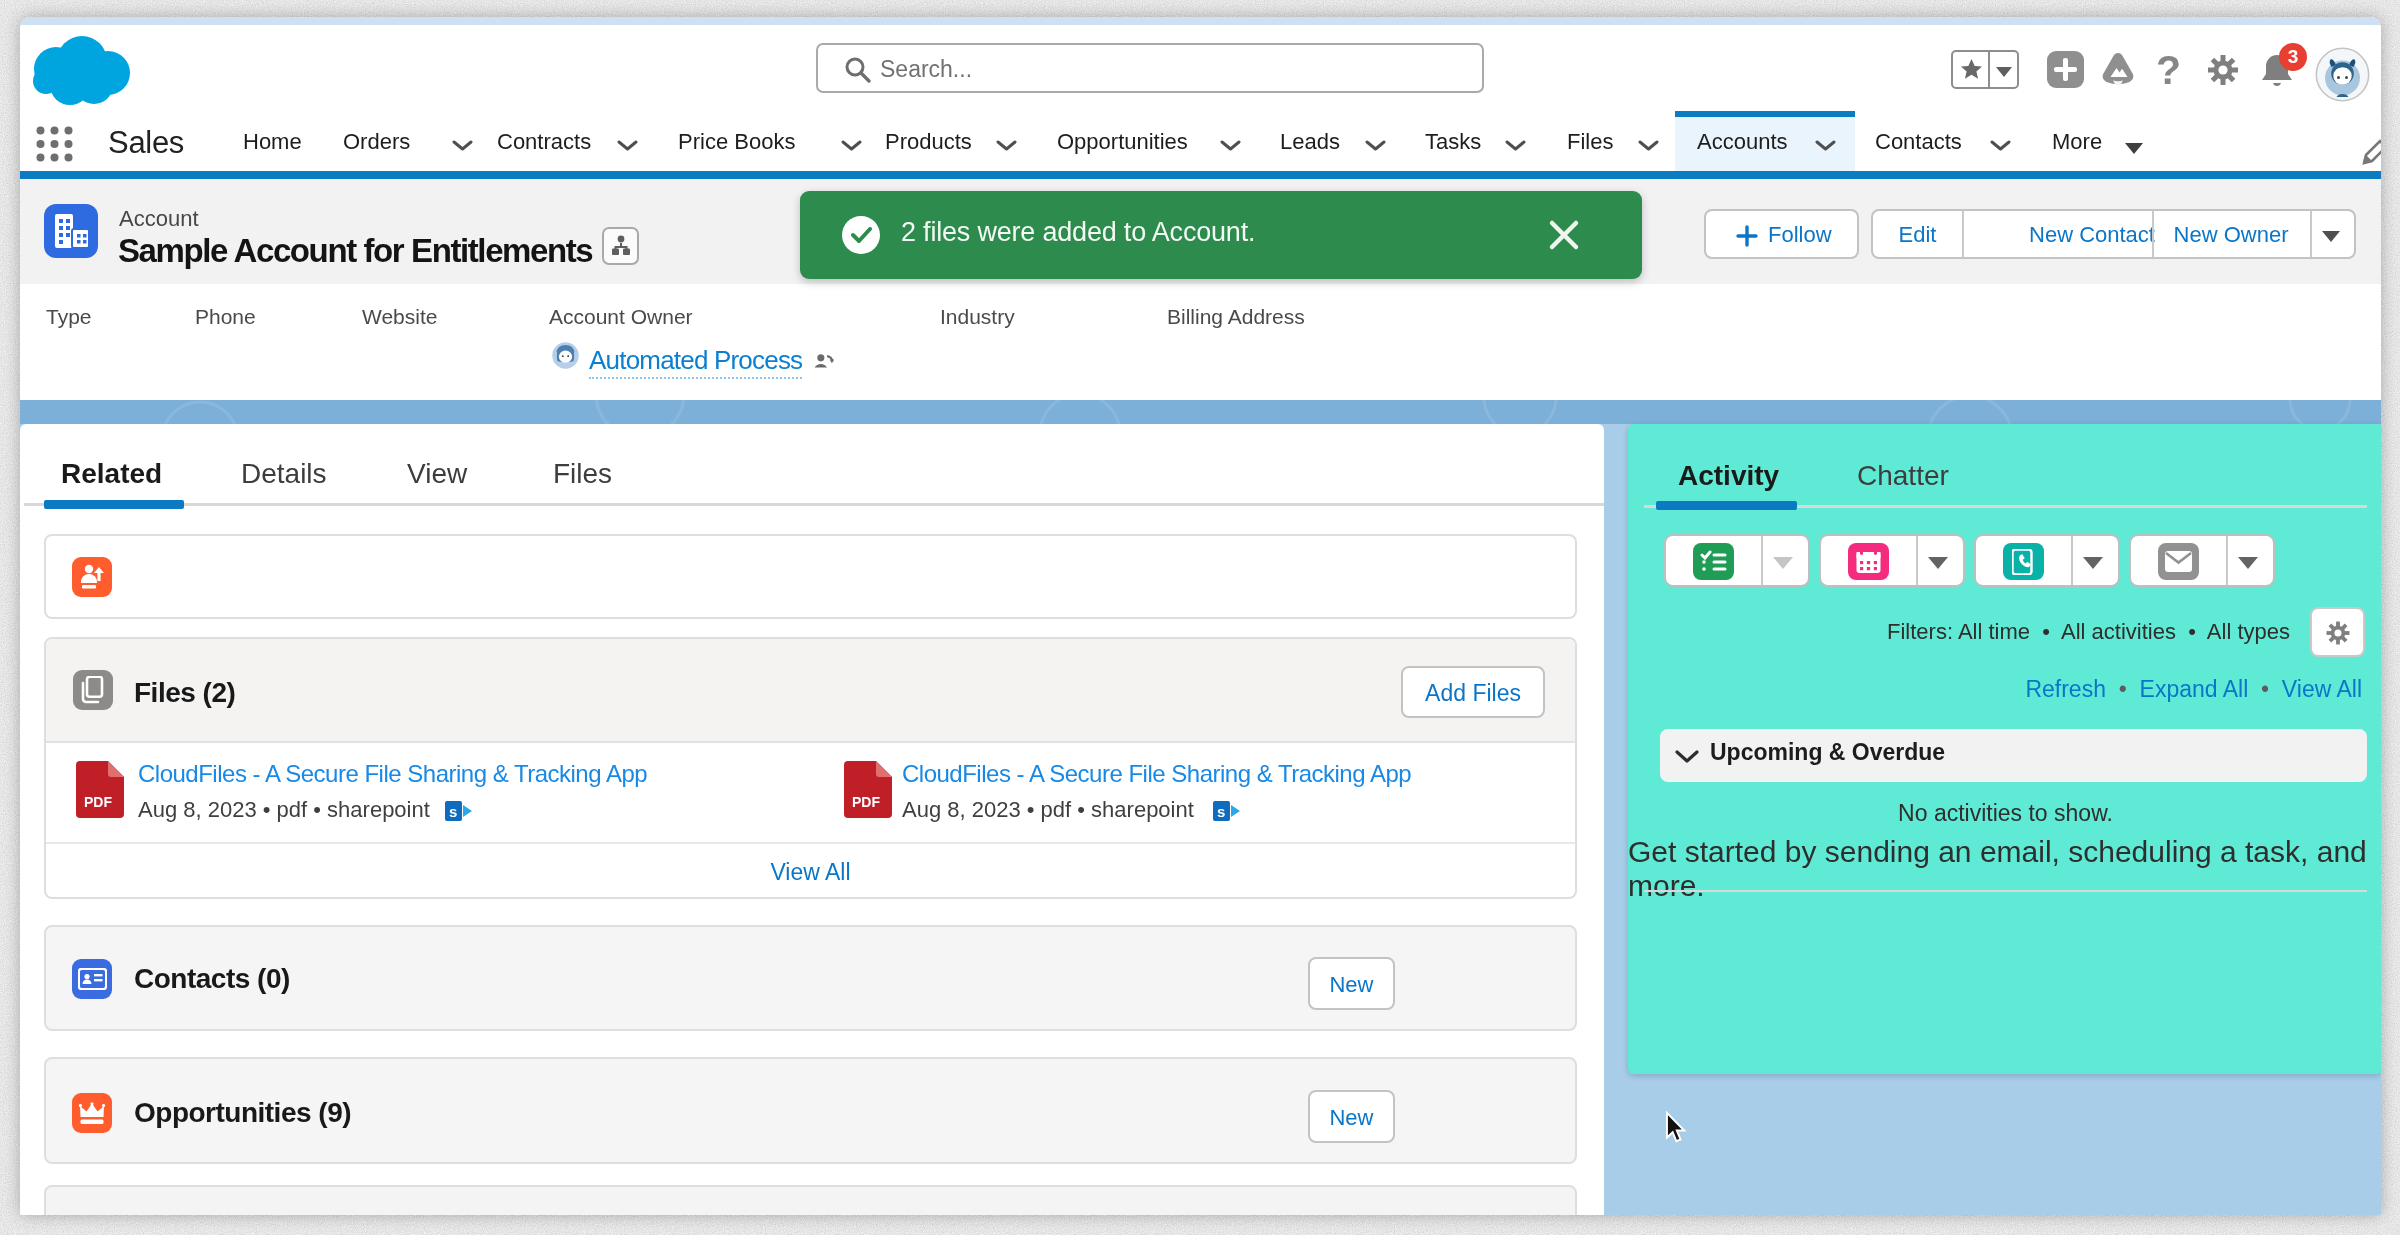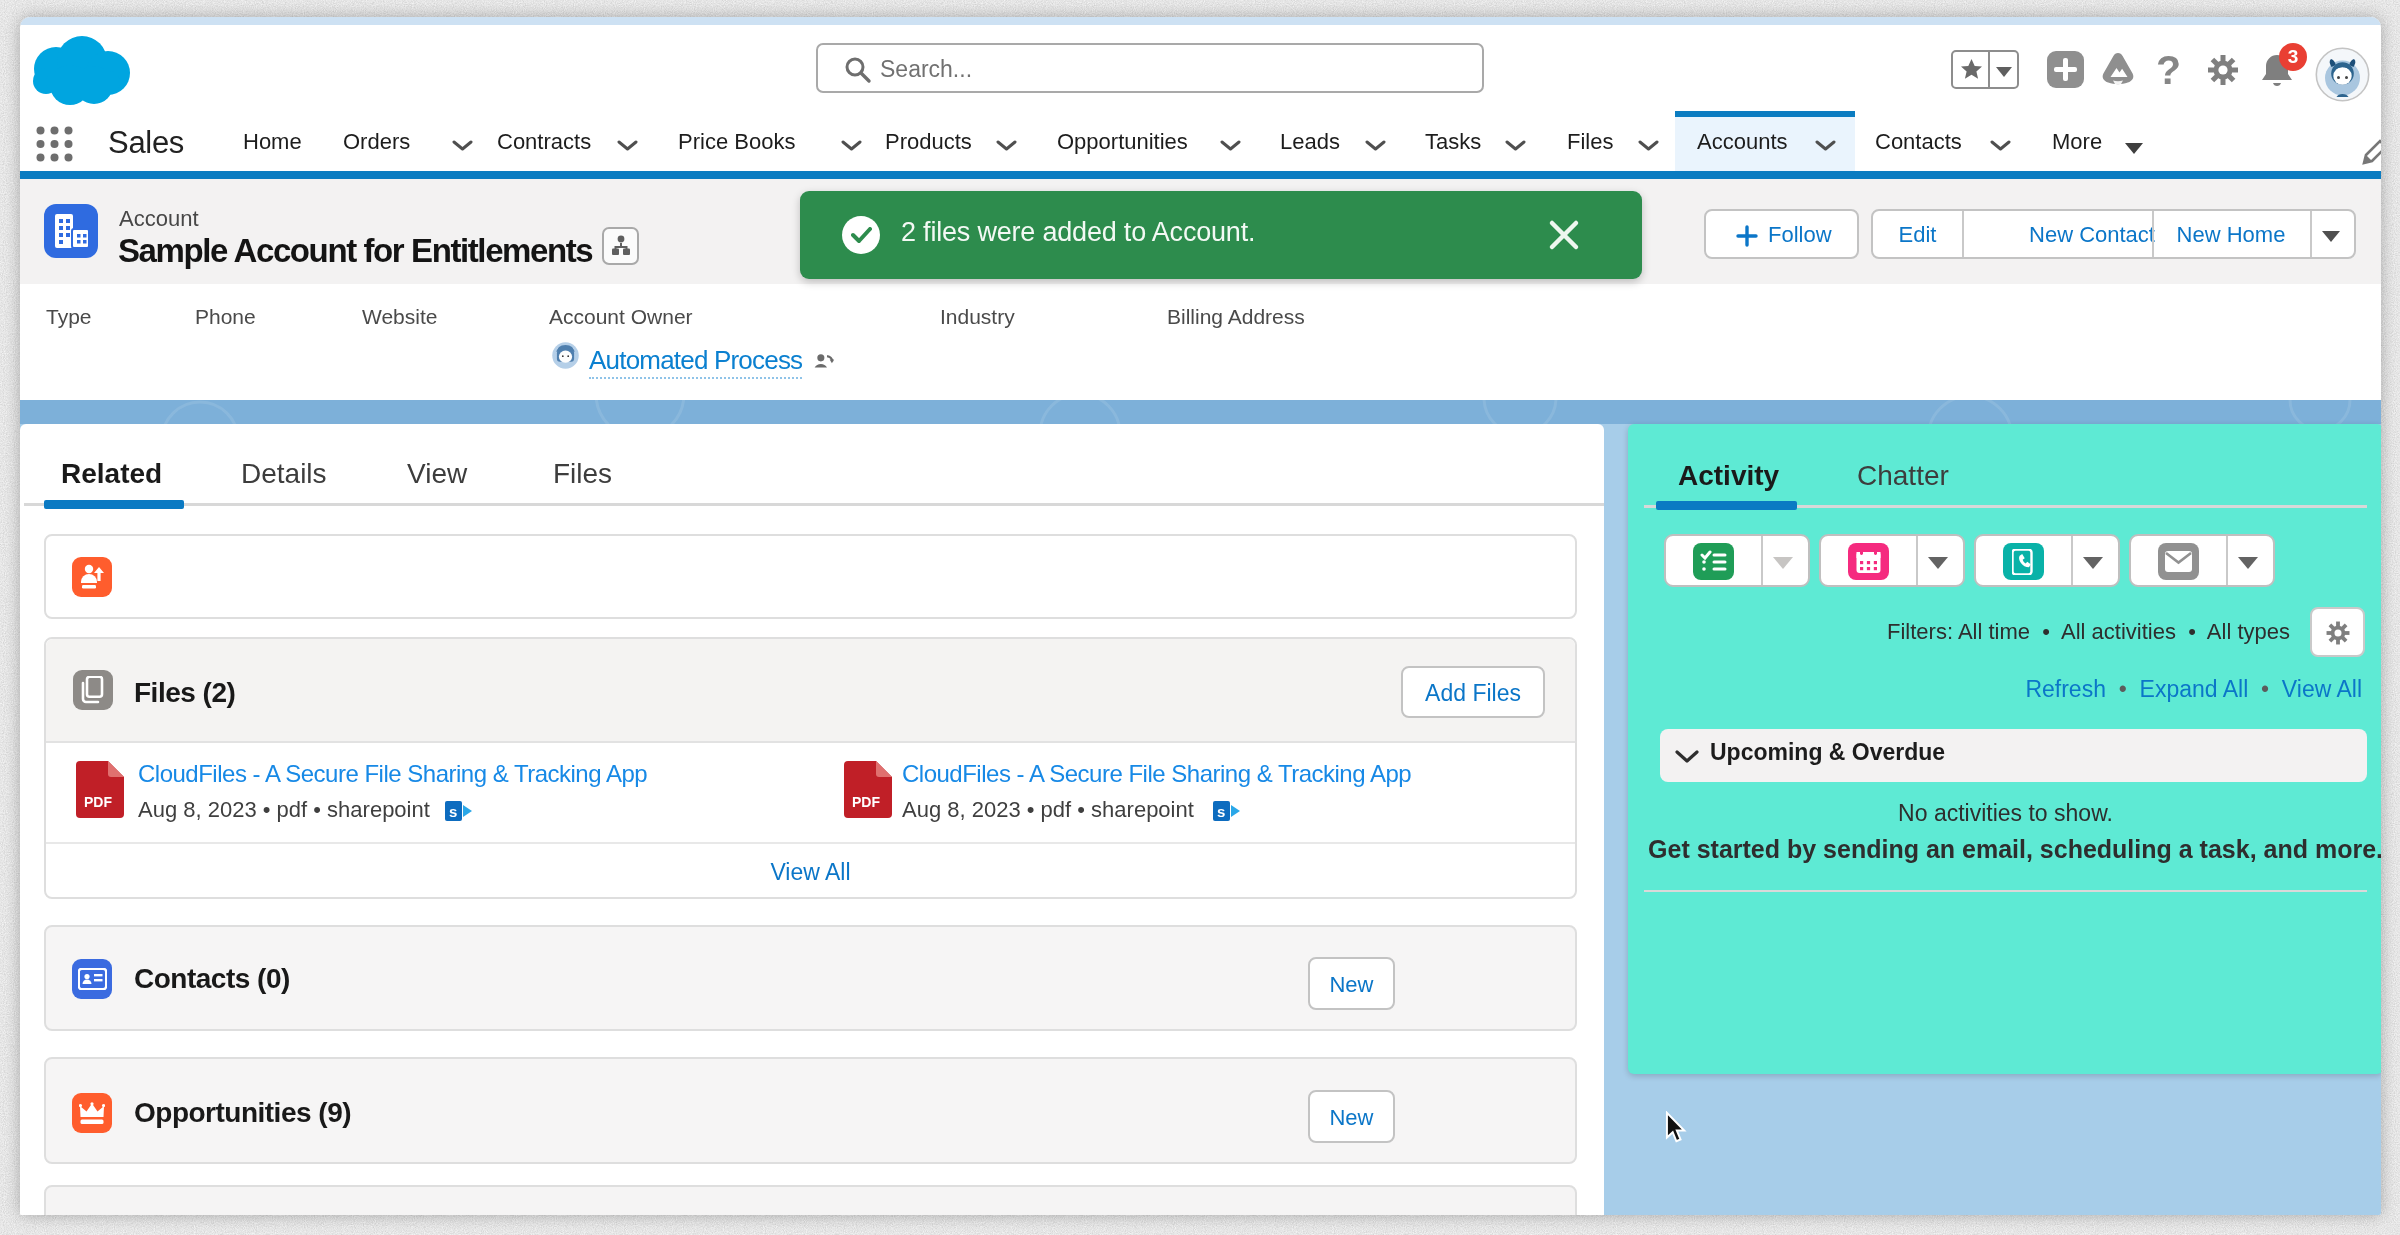--- a/index.html
+++ b/index.html
@@ -235,21 +235,21 @@
             <line x1="2" y1="11" x2="20" y2="11"></line>
           </g>
         </svg>
  <span class="abs" style="left:62px;top:11px;">Follow</span>
 </div>
 <div class="btn" style="left:1851px;top:192px;width:485px;height:50px;">
  <span class="abs" style="left:0;top:11px;width:89px;">Edit</span>
  <div class="seg" style="left:89px;"></div>
  <span class="abs" style="left:89px;top:11px;width:190px;margin-left:35px;">New Contact</span>
  <div class="seg" style="left:279px;"></div>
- <span class="abs" style="left:279px;top:11px;width:158px;">New Home</span>
+ <span class="abs" style="left:279px;top:11px;width:158px;">New Owner</span>
  <div class="seg" style="left:437px;"></div>
  <div class="arrdn" style="left:449px;top:20px;border-left-width:9px;border-right-width:9px;border-top-width:11px;border-top-color:#4f4f4f;"></div>
 </div>
 
 <span class="lbl" style="left:26px;">Type</span>
 <span class="lbl" style="left:175px;">Phone</span>
 <span class="lbl" style="left:342px;">Website</span>
 <span class="lbl" style="left:529px;">Account Owner</span>
 <span class="lbl" style="left:920px;">Industry</span>
 <span class="lbl" style="left:1147px;">Billing Address</span>
@@ -464,20 +464,20 @@
  </div>
  <span class="abs" style="right:21px;top:252px;font-size:23px;color:#0b76c8;white-space:nowrap;">Refresh&nbsp; <span style="color:#5c5c5c">•</span>&nbsp; Expand All&nbsp; <span style="color:#5c5c5c">•</span>&nbsp; View All</span>
 
  <div class="abs" style="left:32px;top:305px;width:707px;height:53px;background:#f3f2f2;border-radius:8px;">
   <svg class="abs" style="left:15px;top:21px" width="24" height="13" viewBox="0 0 24 13">
             <polyline points="2,2 12,11 22,2" fill="none" stroke="#2e2e2e" stroke-width="3.2" stroke-linecap="round" stroke-linejoin="round"></polyline>
           </svg>
   <span class="abs" style="left:50px;top:10px;font-size:23px;font-weight:700;color:#1c1c1c;">Upcoming &amp; Overdue</span>
  </div>
  <span class="abs" style="left:0;top:376px;width:100%;text-align:center;font-size:23px;color:#2e2e2e;">No activities to show.</span>
- <span class="abs" style="left:0;top:411px;width:100%;text-align:right;font-size:25px;color:#2e2e2e;font-weight:bold;">Get started by sending an email, scheduling a task, and more.</span>
+ <span class="abs" style="left:0;top:411px;width:100%;text-align:left;font-size:30px;color:#2e2e2e;">Get started by sending an email, scheduling a task, and more.</span>
  <div class="abs" style="left:16px;top:466px;width:723px;height:2px;background:#d9d9d9;"></div>
 </div>
 </div>
 <svg class="abs" style="left:1642px;top:1094px;z-index:9" width="28" height="35" viewBox="0 0 34 42">
  <path d="M6 2 L6 32 L13 25.5 L17.5 36.5 L22.5 34.3 L18 23.5 L27 23.5 Z" fill="#111" stroke="#fff" stroke-width="2.4"></path>
 </svg>
 </div>
 
 </body></html>

